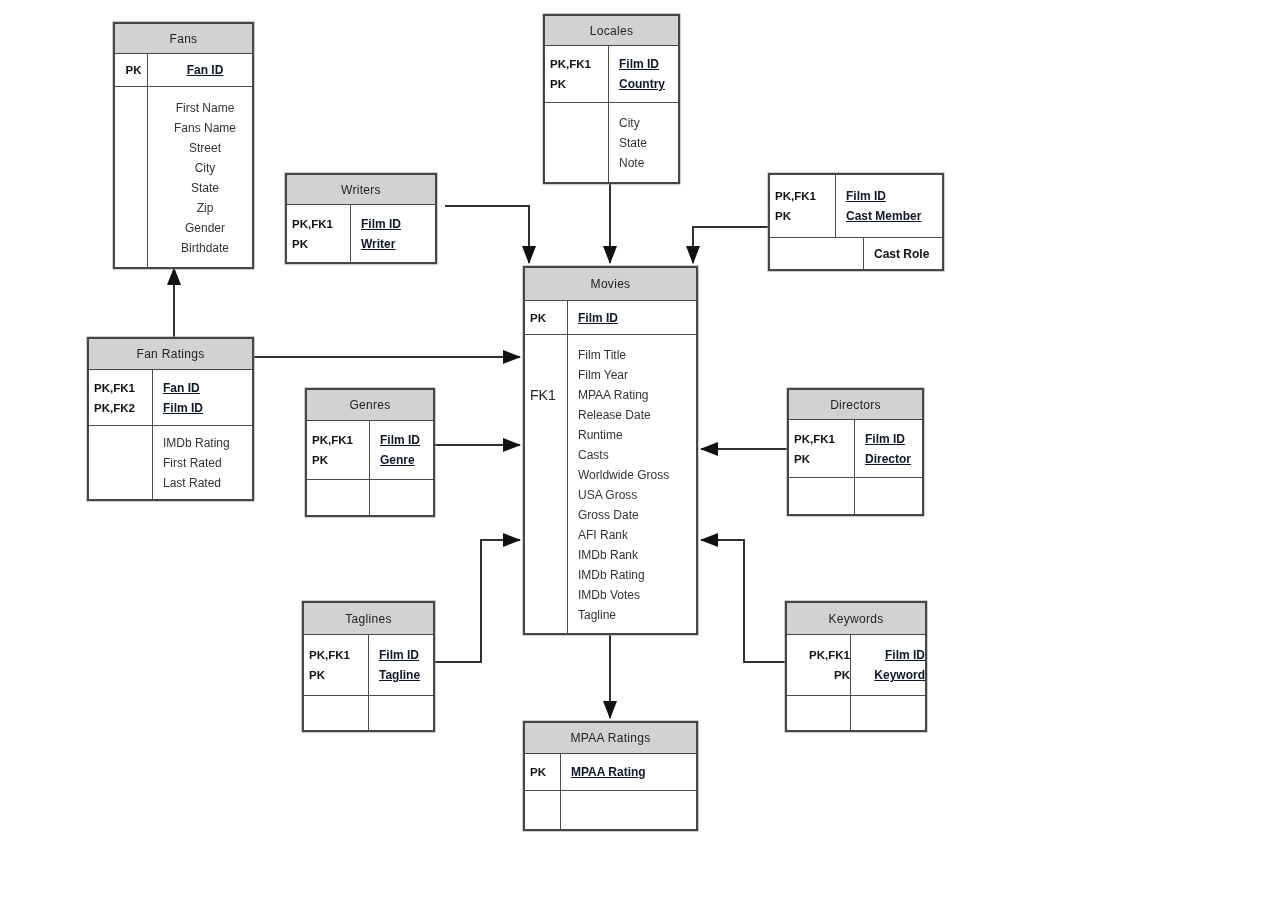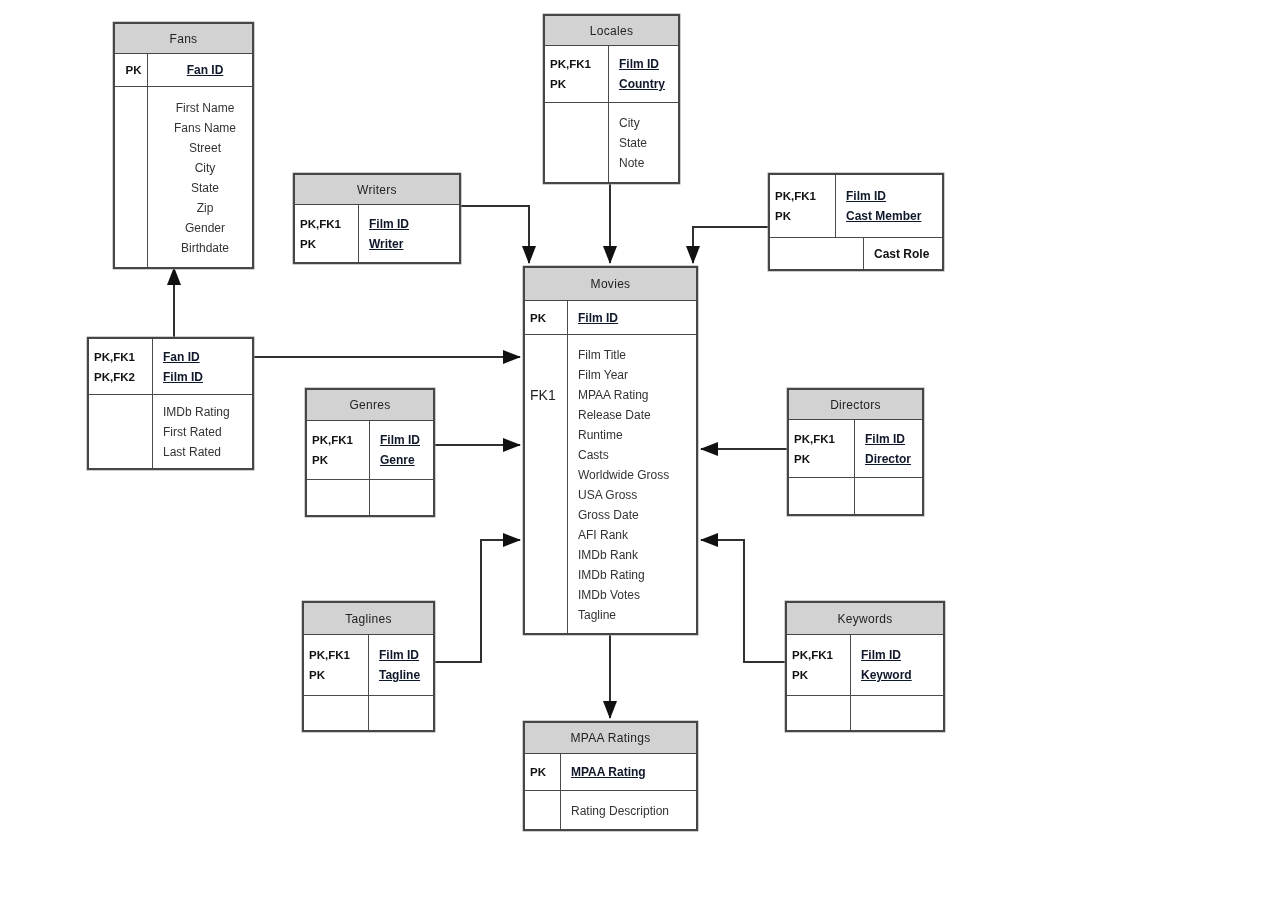--- a/index.html
+++ b/index.html
@@ -105,21 +105,21 @@
             <div class="line attr-label"></div>
             <div class="line attr-label"></div>
           </div>
           <div class="field-col" style="padding-top: 10px;">
             <div class="line attr-field">City</div>
             <div class="line attr-field">State</div>
             <div class="line attr-field">Note</div>
           </div>
         </div>
       </div>
-      <div class="entity" style="left: 293px; top: 173px; width: 168px;">
+      <div class="entity" style="left: 285px; top: 173px; width: 152px;">
         <div class="entity-header" style="height: 30px;">
           <span>Writers</span>
         </div>
         <div class="section" style="height: 57px;">
           <div class="label-col" style="width: 64px; padding-top: 9px;">
             <div class="line key-label">PK,FK1</div>
             <div class="line key-label">PK</div>
           </div>
           <div class="field-col" style="padding-top: 9px;">
             <div class="line key-field">Film ID</div>
@@ -188,20 +188,23 @@
             <div class="line attr-field">Gross Date</div>
             <div class="line attr-field">AFI Rank</div>
             <div class="line attr-field">IMDb Rank</div>
             <div class="line attr-field">IMDb Rating</div>
             <div class="line attr-field">IMDb Votes</div>
             <div class="line attr-field">Tagline</div>
           </div>
         </div>
       </div>
       <div class="entity" style="left: 87px; top: 337px; width: 167px;">
+        <div class="entity-header" style="height: 31px;">
+          <span>Fan Ratings</span>
+        </div>
         <div class="section" style="height: 55px;">
           <div class="label-col" style="width: 64px; padding-top: 8px;">
             <div class="line key-label">PK,FK1</div>
             <div class="line key-label">PK,FK2</div>
           </div>
           <div class="field-col" style="padding-top: 8px;">
             <div class="line key-field">Fan ID</div>
             <div class="line key-field">Film ID</div>
           </div>
         </div>
@@ -268,21 +271,21 @@
           <div class="field-col" style="padding-top: 10px;">
             <div class="line key-field">Film ID</div>
             <div class="line key-field">Tagline</div>
           </div>
         </div>
         <div class="section" style="height: 35px;">
           <div class="label-col" style="width: 65px; padding-top: 18px;"></div>
           <div class="field-col" style="padding-top: 18px;"></div>
         </div>
       </div>
-      <div class="entity" style="left: 785px; top: 601px; width: 160px;">
+      <div class="entity" style="left: 785px; top: 601px; width: 142px; text-align: right;">
         <div class="entity-header" style="height: 32px;">
           <span>Keywords</span>
         </div>
         <div class="section" style="height: 60px;">
           <div class="label-col" style="width: 64px; padding-top: 10px;">
             <div class="line key-label">PK,FK1</div>
             <div class="line key-label">PK</div>
           </div>
           <div class="field-col" style="padding-top: 10px;">
             <div class="line key-field">Film ID</div>
@@ -302,20 +305,17 @@
           <div class="label-col" style="width: 36px; padding-top: 8px;">
             <div class="line key-label">PK</div>
           </div>
           <div class="field-col" style="padding-top: 8px;">
             <div class="line key-field">MPAA Rating</div>
           </div>
         </div>
         <div class="section" style="height: 39px;">
           <div class="label-col" style="width: 36px; padding-top: 10px;">
             <div class="line attr-label"></div>
-          </div>
-          <div class="field-col" style="padding-top: 10px;">
-            <div class="line attr-field">Rating Description</div>
           </div>
         </div>
       </div>
     </div>
 </div>
 
 </body></html>

